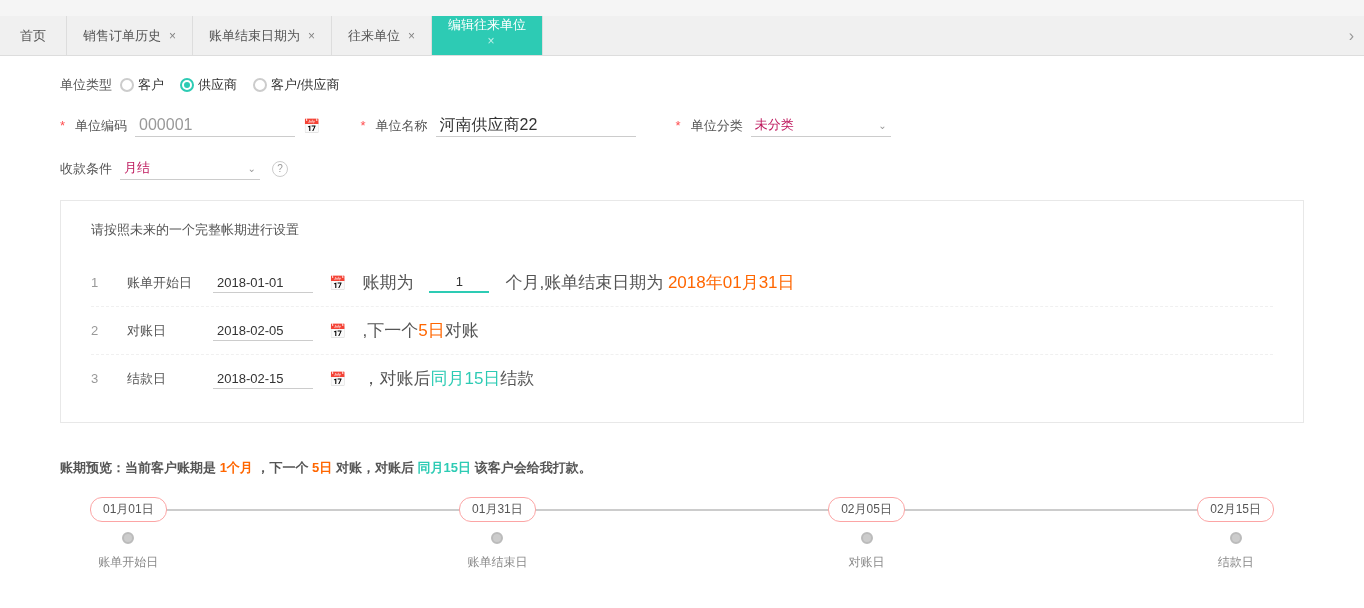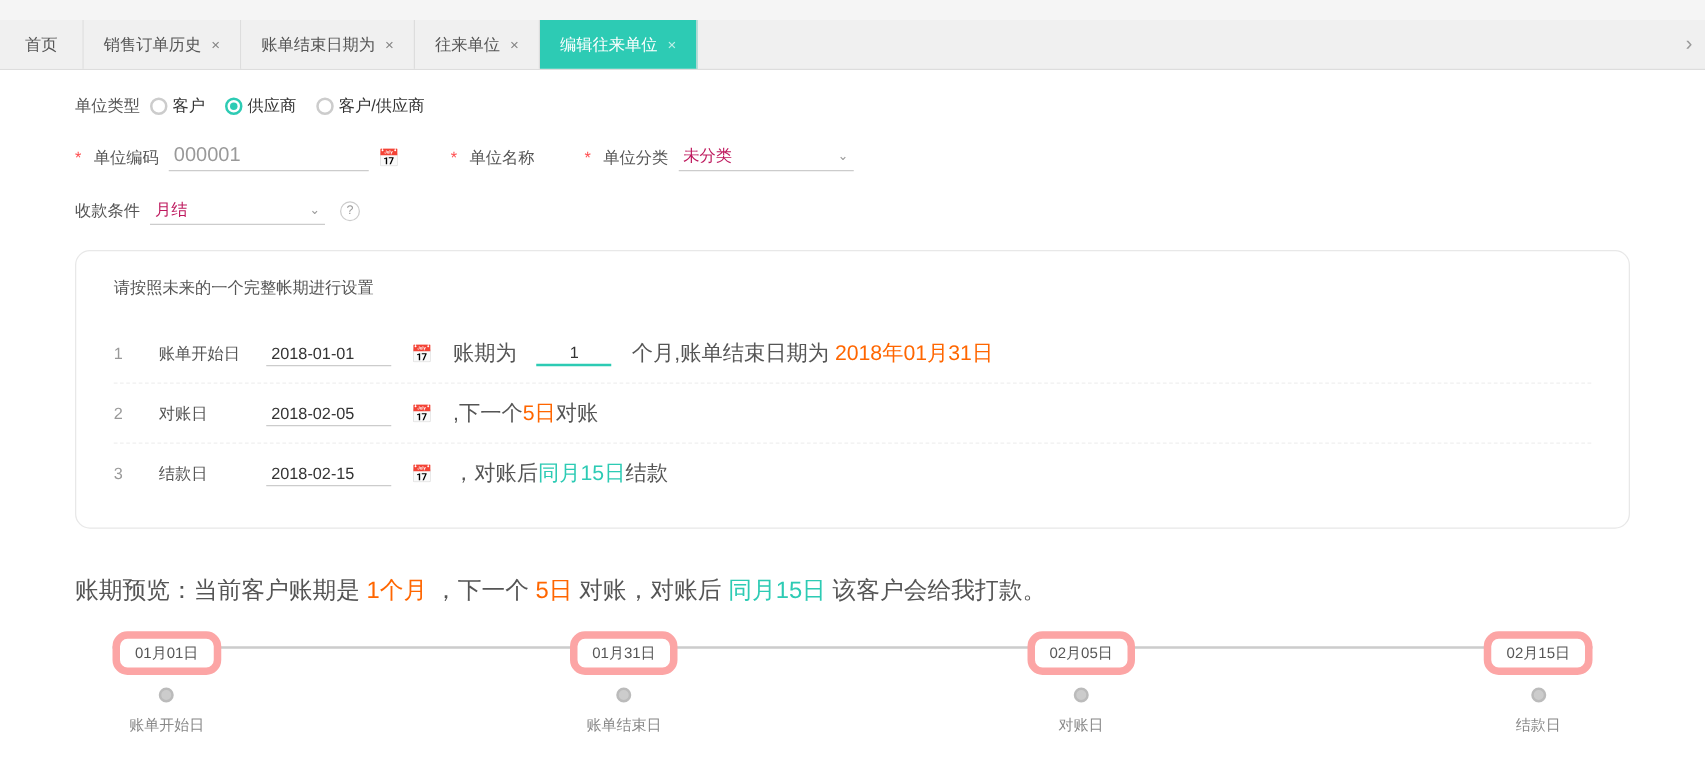--- a/index.html
+++ b/index.html
@@ -27,20 +27,21 @@
       background: #f0f0f0;
       white-space: nowrap;
     }
     .tab:first-child {
       padding: 0 20px;
       border-right: 1px solid #ddd;
     }
     .tab.active {
       background: #2dcbb4;
       color: #fff;
+      flex-direction: column;
     }
     .tab .close-btn {
       margin-left: 8px;
       font-size: 12px;
       color: inherit;
       opacity: 0.7;
       cursor: pointer;
     }
     .tab-arrow {
       margin-left: auto;
@@ -153,21 +154,21 @@
       border: 1px solid #ccc;
       color: #999;
       font-size: 10px;
       cursor: pointer;
       margin-left: 4px;
     }
 
     
     .card {
       border: 1px solid #e8e8e8;
-      border-radius: 12px;
+      border-radius: 0;
       padding: 20px 30px;
       margin-bottom: 20px;
       background: #fff;
     }
     .card-hint {
       font-size: 13px;
       color: #555;
       margin-bottom: 20px;
     }
     .card-row {
@@ -216,22 +217,23 @@
     .row-desc {
       font-size: 17px;
       color: #555;
     }
     .highlight-orange { color: #ff6600; }
     .highlight-teal { color: #2dcbb4; }
 
     
     .preview-section {
       padding: 16px 0 10px 0;
-      font-size: 19px;
-      color: #555;
+      font-size: 13px;
+      color: #555;
+      font-weight: bold;
     }
     .timeline-line {
       position: absolute;
       top: 22px;
       left: 30px;
       right: 30px;
       height: 2px;
       background: #ccc;
     }
     .timeline-items {
@@ -251,21 +253,21 @@
       height: 12px;
       border-radius: 50%;
       background: #ccc;
       border: 2px solid #bbb;
       margin-top: 4px;
       z-index: 1;
       position: relative;
     }
     .timeline-date-badge {
       background: #fff;
-      border: 6px solid #fca5a5;
+      border: 1px solid #fca5a5;
       border-radius: 12px;
       padding: 3px 12px;
       font-size: 12px;
       color: #555;
       white-space: nowrap;
     }
     .timeline-item-label {
       font-size: 12px;
       color: #888;
       margin-top: 4px;
@@ -326,20 +328,21 @@
   <div class="form-row">
     <div class="form-field">
       <span class="required-star">*</span>
       <span class="form-label">单位编码</span>
       <input class="form-input code" type="text" value="000001" style="">
       <span class="calendar-icon">📅</span>
     </div>
     <div class="form-field">
       <span class="required-star">*</span>
       <span class="form-label">单位名称</span>
+      <input class="form-input wide" type="text" value="河南供应商22" style="">
     </div>
     <div class="form-field">
       <span class="required-star">*</span>
       <span class="form-label">单位分类</span>
       <div class="dropdown-select">
         <span class="value">未分类</span>
         <span class="arrow dropdown-arrow-icon">⌄</span>
       </div>
     </div>
   </div>

